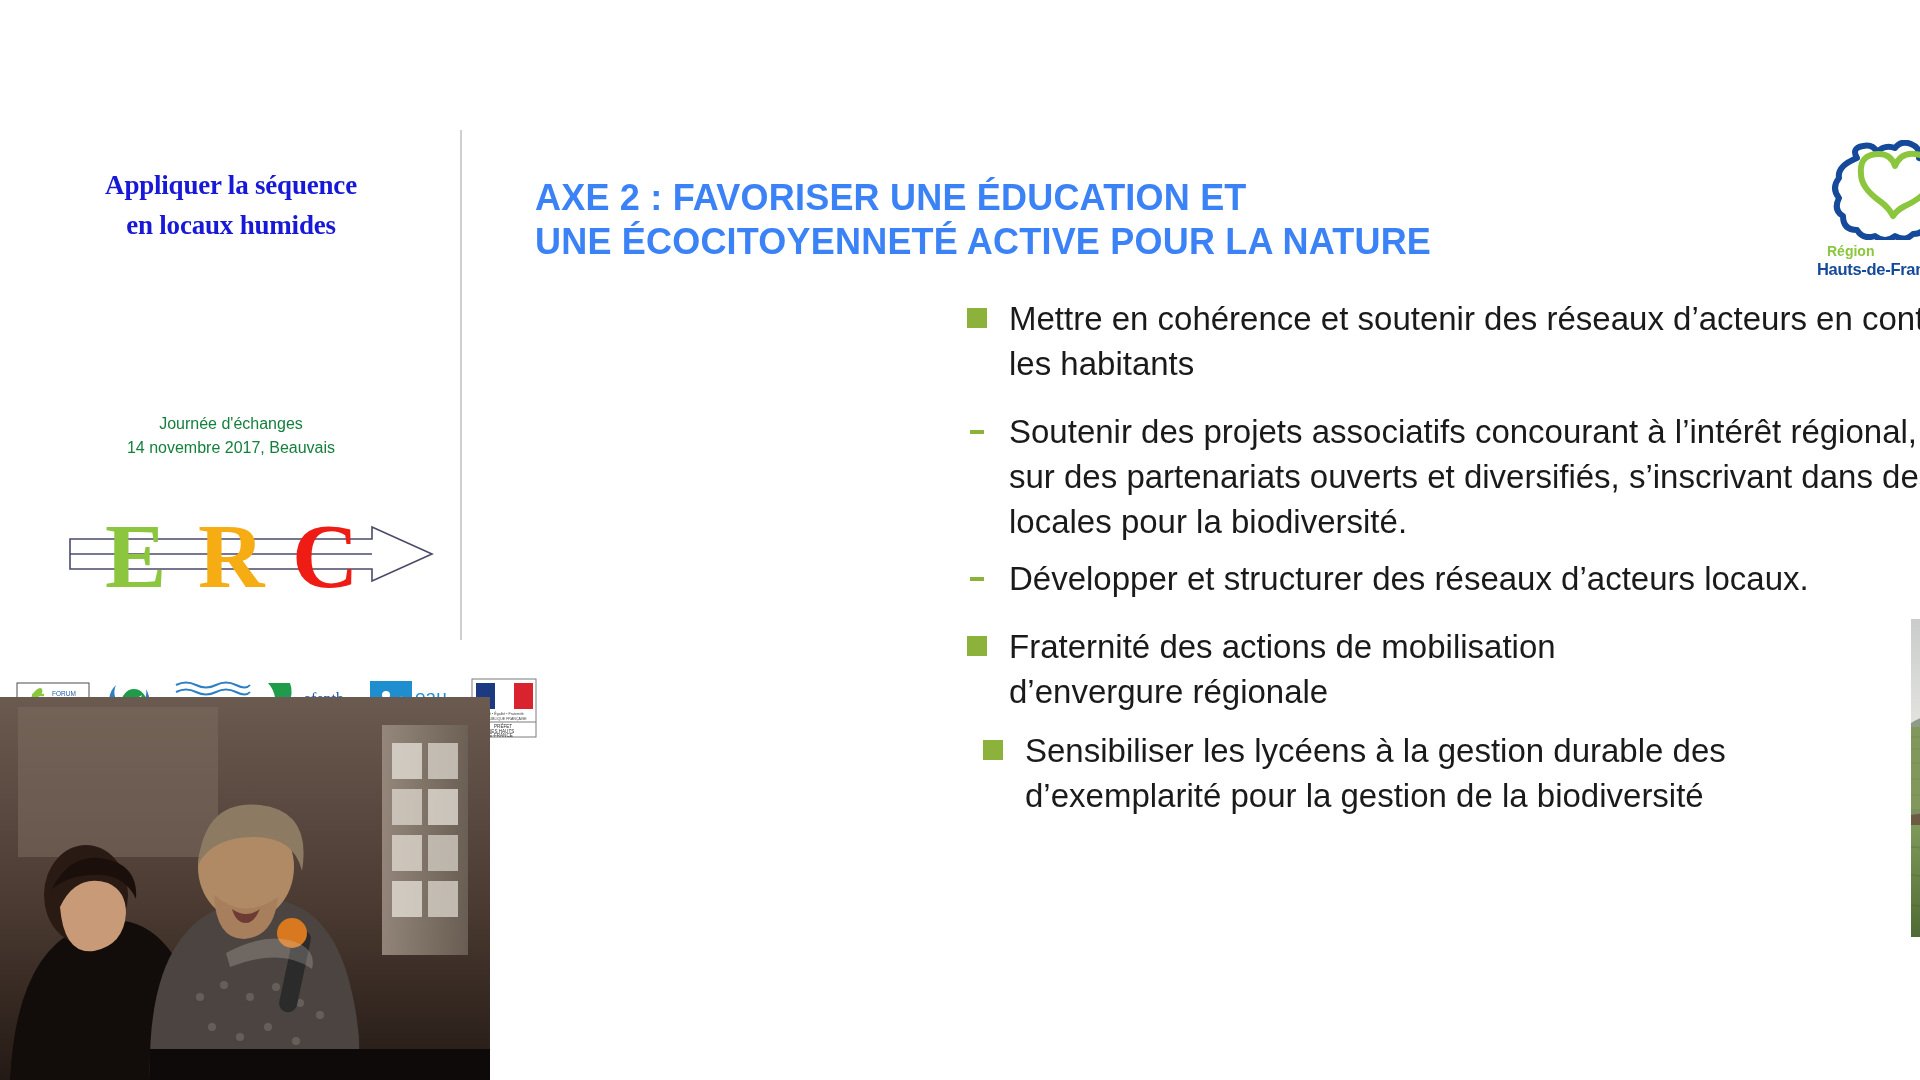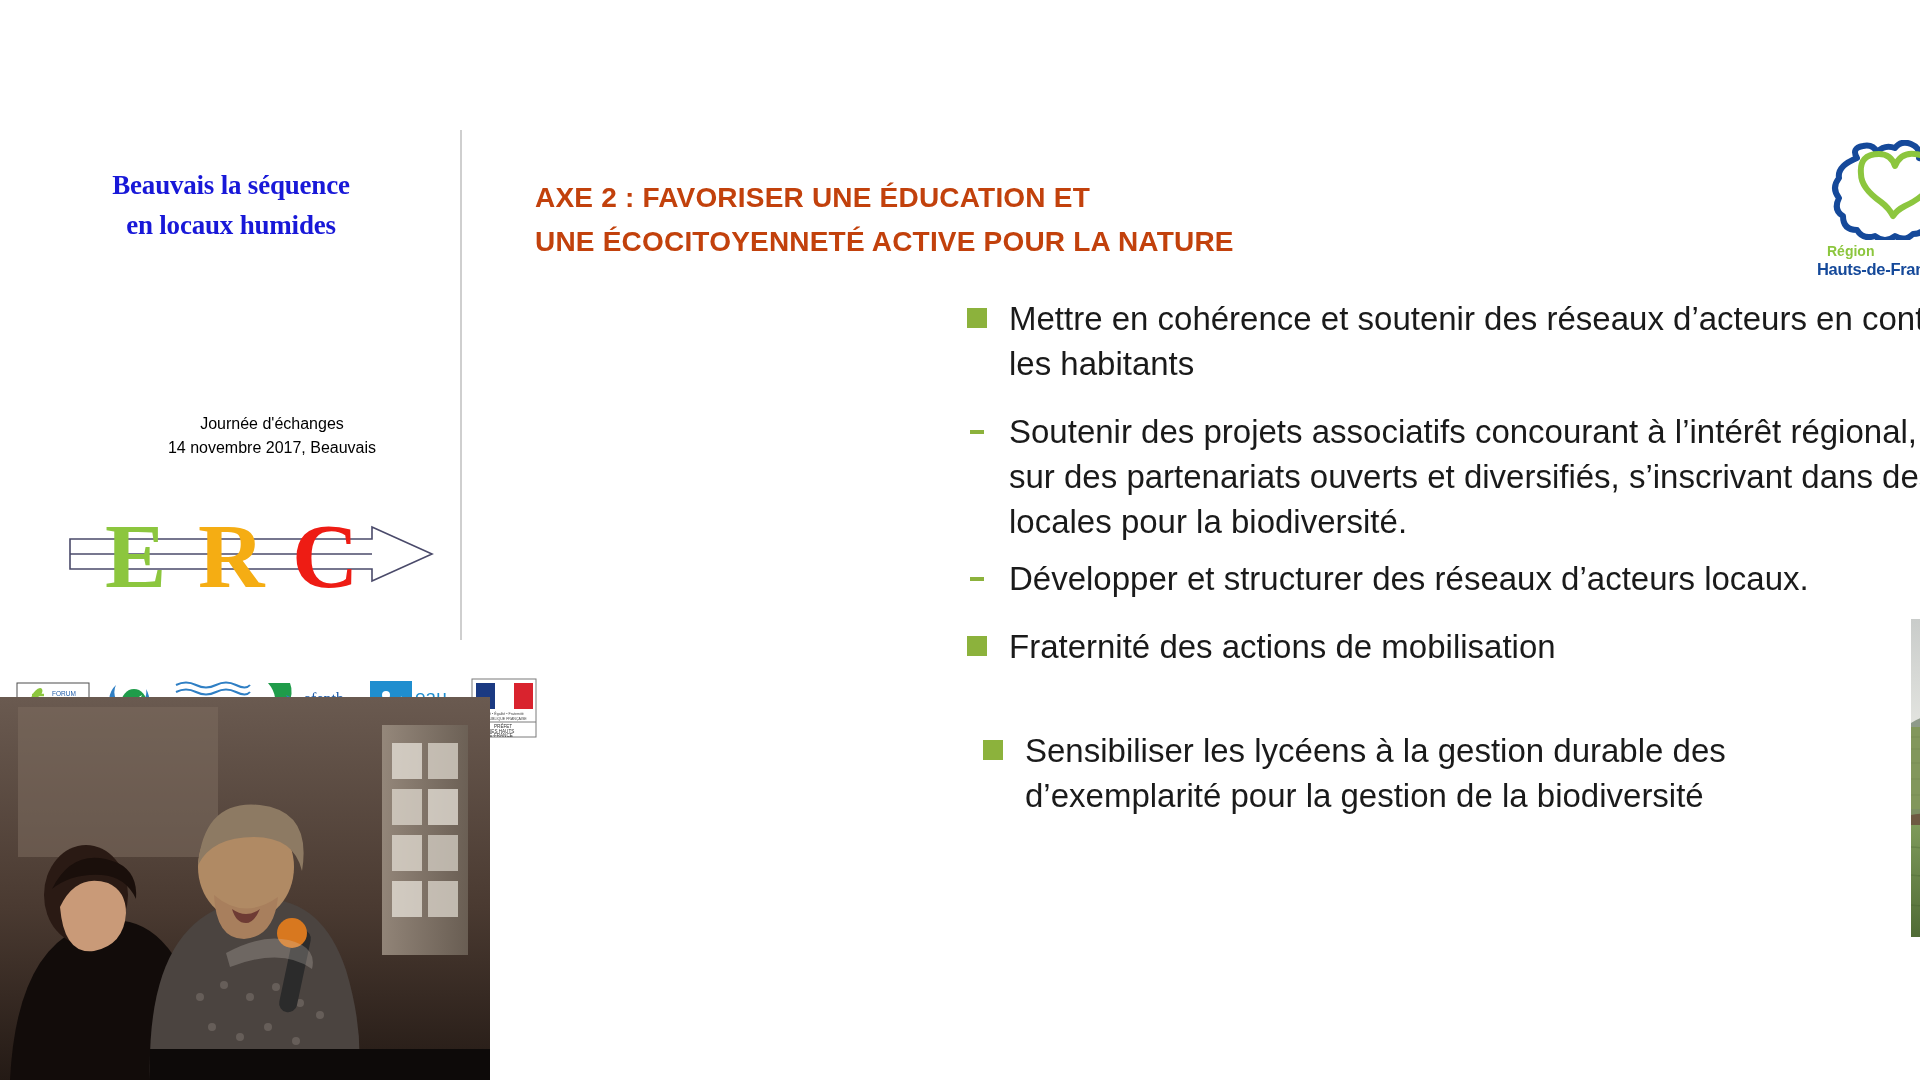--- a/index.html
+++ b/index.html
@@ -53,25 +53,24 @@
     font-family: "Liberation Serif", serif;
     letter-spacing: -0.2px;
   }
   #event-title .ln { display: block; white-space: nowrap; }
 
   #event-sub {
     position: absolute;
     left: 0; top: 282px;
     width: 462px;
     text-align: center;
-    color: #000000;
+    color: #15803d;
     font-size: 16px;
     line-height: 24px;
     font-family: "Liberation Sans", sans-serif;
-    margin-left: 41px;
   }
   #event-sub .ln { display: block; }
 
   
   #erc-logo {
     position: absolute;
     left: 20px;
     top: 372px;
     width: 420px;
     height: 105px;
@@ -112,23 +111,23 @@
     top: 0;
     width: 1458px;
     height: 1080px;
   }
 
   #slide-title {
     position: absolute;
     left: 73px;
     top: 176px;
     width: 1140px;
-    color: #c2410c;
+    color: #3b82f6;
     font-weight: bold;
-    font-size: 28px;
+    font-size: 36px;
     line-height: 44px;
     font-family: "Liberation Sans", sans-serif;
     letter-spacing: 0.2px;
   }
   #slide-title .ln { display: block; white-space: nowrap; }
 
   #region-logo {
     position: absolute;
     left: 1355px;
     top: 140px;
@@ -209,21 +208,21 @@
 </head>
 <body>
 
 <div id="slide">
 
   <div id="left-panel">
 
     <div id="left-card">
 
       <div id="event-title">
-        <span class="ln">Beauvais la séquence</span>
+        <span class="ln">Appliquer la séquence</span>
         <span class="ln">en locaux humides</span>
       </div>
 
       <div id="event-sub">
         <span class="ln">Journée d'échanges</span>
         <span class="ln">14 novembre 2017, Beauvais</span>
       </div>
 
       <div id="erc-logo">
         <svg width="420" height="105" viewBox="0 0 420 105">
@@ -423,20 +422,21 @@
         <span class="dash"></span>
         <span class="btxt">
           <span class="ln">Développer et structurer des réseaux d’acteurs locaux.</span>
         </span>
       </div>
 
       <div class="blk bullet-row" style="top:328px;left:0px;">
         <span class="sq"></span>
         <span class="btxt">
           <span class="ln">Fraternité des actions de mobilisation</span>
+          <span class="ln">d’envergure régionale</span>
         </span>
       </div>
 
       <div class="blk bullet-row" style="top:432px;left:16px;">
         <span class="sq"></span>
         <span class="btxt">
           <span class="ln">Sensibiliser les lycéens à la gestion durable des</span>
           <span class="ln">d’exemplarité pour la gestion de la biodiversité</span>
         </span>
       </div>

